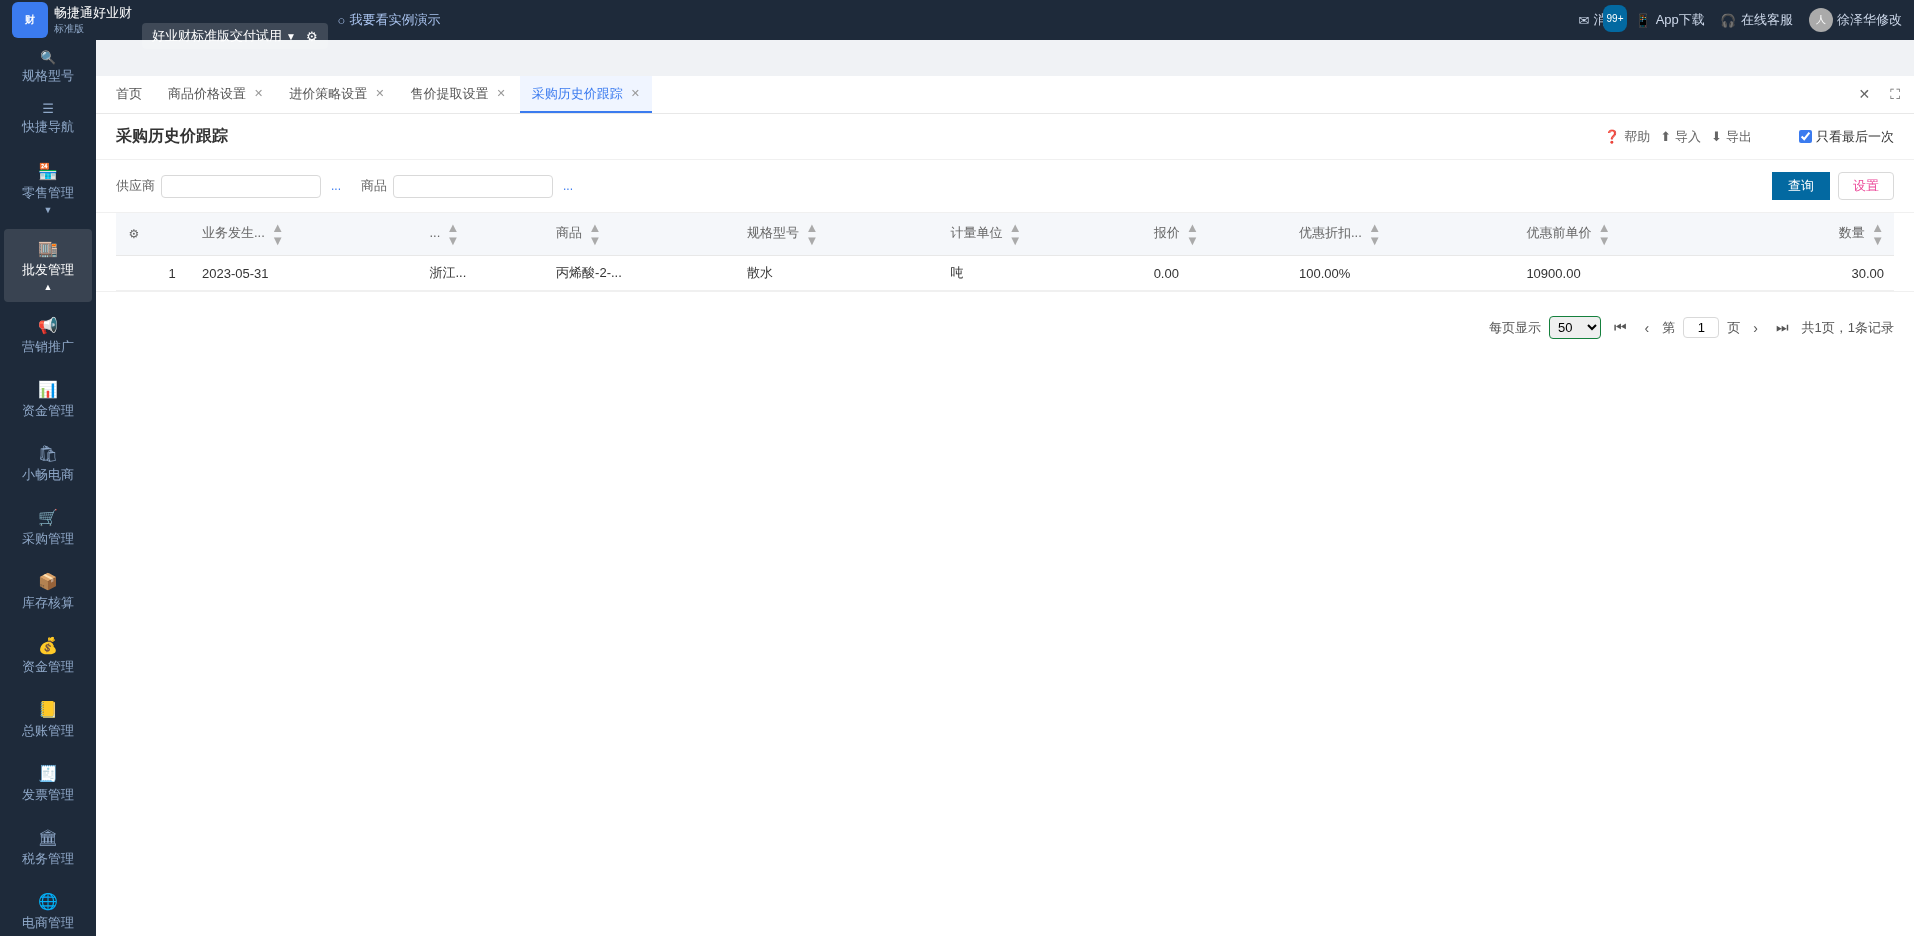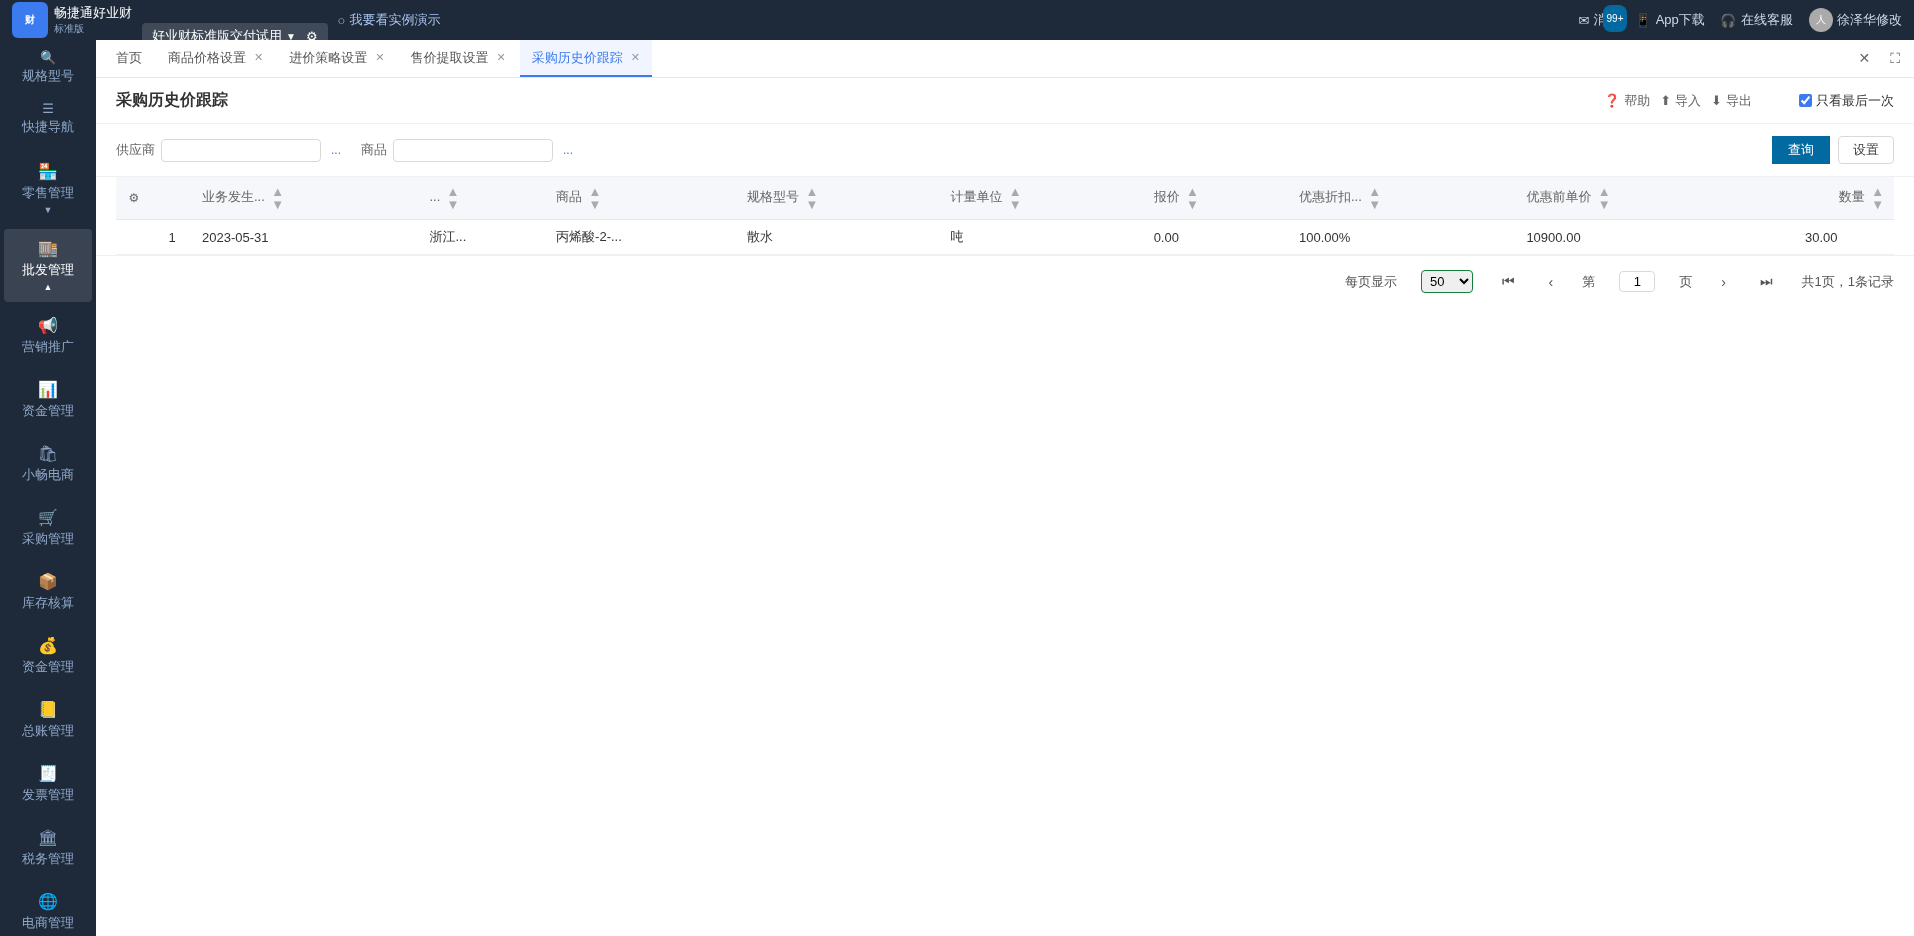--- a/index.html
+++ b/index.html
@@ -35,21 +35,21 @@
     
     .sidebar { width: 96px; background: #1e2a3a; display: flex; flex-direction: column; overflow-y: auto; flex-shrink: 0; }
     .sidebar-search { padding: 10px 8px; text-align: center; color: #8fa8c8; font-size: 12px; cursor: pointer; display: flex; flex-direction: column; align-items: center; gap: 2px; }
     .sidebar-nav { padding: 6px 8px; text-align: center; color: #8fa8c8; font-size: 12px; cursor: pointer; display: flex; flex-direction: column; align-items: center; gap: 2px; }
     .sidebar-item { padding: 10px 8px; text-align: center; color: #8fa8c8; font-size: 12px; cursor: pointer; display: flex; flex-direction: column; align-items: center; gap: 3px; border-radius: 4px; margin: 2px 4px; }
     .sidebar-item.active { background: rgba(255,255,255,0.12); color: #fff; }
     .sidebar-item .item-icon { font-size: 16px; }
     .sidebar-divider { height: 1px; background: rgba(255,255,255,0.1); margin: 4px 8px; }
 
     
-    .content-area { flex: 1; display: flex; flex-direction: column; overflow: hidden; }
+    .content-area { flex: 1; display: flex; flex-direction: column; overflow: hidden; margin-top: 36px; }
 
     
     .tab-bar {
       display: flex; align-items: center; background: #fff;
       border-bottom: 1px solid #e8e8e8; height: 38px; padding: 0 8px;
       flex-shrink: 0; gap: 2px;
     }
     .tab-item {
       display: flex; align-items: center; gap: 4px;
       padding: 0 12px; height: 100%; font-size: 13px; color: #555;
@@ -86,21 +86,21 @@
     .date-btn { padding: 2px 8px; border-radius: 12px; font-size: 12px; cursor: pointer; border: none; background: transparent; color: #555; }
     .date-btn.active { background: #3b7bef; color: #fff; border-radius: 12px; }
     .date-range { font-size: 12px; color: #888; margin-left: 6px; }
 
     .filter-input-group { display: flex; align-items: center; gap: 6px; }
     .filter-input { border: 1px solid #d9d9d9; border-radius: 4px; padding: 3px 8px; font-size: 13px; width: 160px; color: #333; }
     .filter-more { color: #3b7bef; font-size: 12px; cursor: pointer; padding: 2px 4px; }
 
     .filter-actions { margin-left: auto; display: flex; gap: 8px; }
     .btn-primary { background: #0369a1; color: #fff; border: none; border-radius: 0; padding: 5px 16px; cursor: pointer; font-size: 13px; }
-    .btn-default { background: #fff; color: #404040; border: 1px solid #d9d9d9; border-radius: 4px; padding: 4px 14px; cursor: pointer; font-size: 13px; }
+    .btn-default { background: #fff; color: #ec4899; border: 1px solid #d9d9d9; border-radius: 4px; padding: 4px 14px; cursor: pointer; font-size: 13px; }
 
     
     .table-wrap { padding: 0 20px; overflow-x: auto; }
     table { width: 100%; border-collapse: collapse; margin-top: 0; }
     thead tr { background: #f5f7fa; }
     th {
       padding: 8px 10px; text-align: left; color: #666; font-weight: normal;
       font-size: 12px; border-bottom: 1px solid #e8e8e8; white-space: nowrap;
       position: relative;
     }
@@ -108,21 +108,21 @@
     td {
       padding: 8px 10px; font-size: 13px; color: #333;
       border-bottom: 1px solid #f0f0f0; white-space: nowrap;
     }
     .col-no { width: 40px; text-align: center; }
     .col-settings { width: 36px; text-align: center; }
 
     
     .pagination {
       display: flex; align-items: center; justify-content: flex-end;
-      padding: 14px 20px; gap: 24px; border-top: 1px solid #f0f0f0;
+      padding: 24px 20px; gap: 8px; border-top: 1px solid #f0f0f0;
     }
     .pagination-label { font-size: 13px; color: #555; }
     .page-size-select { border: 1px solid #15803d; border-radius: 4px; padding: 2px 4px; font-size: 13px; }
     .page-btn { border: none; background: transparent; cursor: pointer; color: #555; font-size: 14px; padding: 2px 5px; }
     .page-btn:disabled { color: #ccc; cursor: default; }
     .page-input { border: 1px solid #d9d9d9; border-radius: 4px; padding: 2px 6px; width: 36px; text-align: center; font-size: 13px; }
     .page-summary { font-size: 13px; color: #555; }
   </style>
 </head>
 <body>
@@ -384,21 +384,21 @@
       <td class="col-settings"></td>
       <td class="col-no">1</td>
       <td>2023-05-31</td>
       <td>浙江...</td>
       <td>丙烯酸-2-...</td>
       <td>散水</td>
       <td>吨</td>
       <td>0.00</td>
       <td>100.00%</td>
       <td>10900.00</td>
-      <td style="text-align:center;">30.00</td>
+      <td style="text-align:right;">30.00</td>
     </tr>
               </tbody>
           </table>
         </div>
 
         <div class="pagination">
           <span class="pagination-label">每页显示</span>
           <select class="page-size-select">
             <option>50</option>
             <option>10</option>

